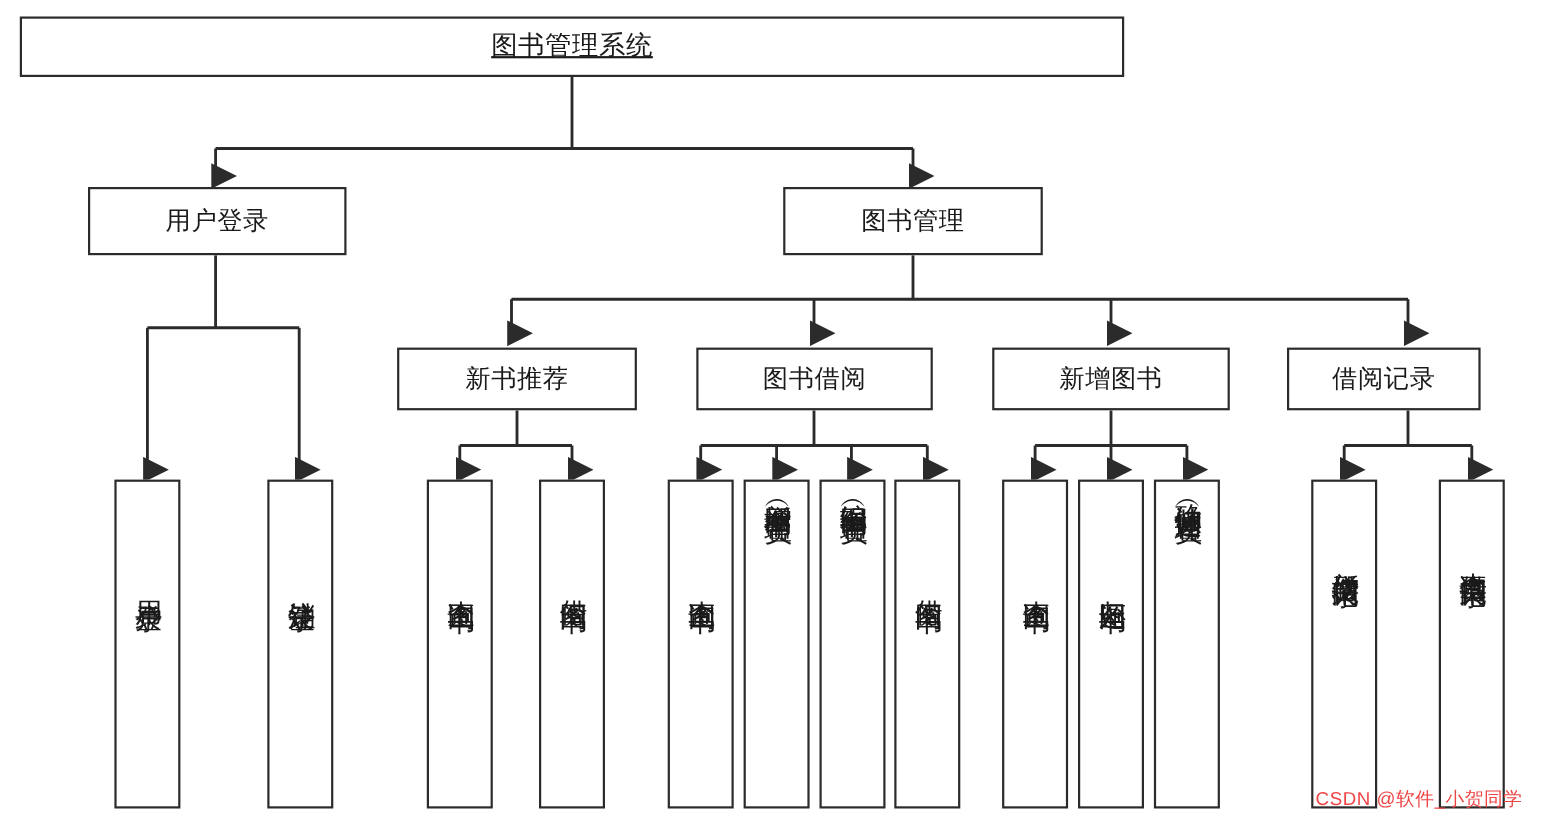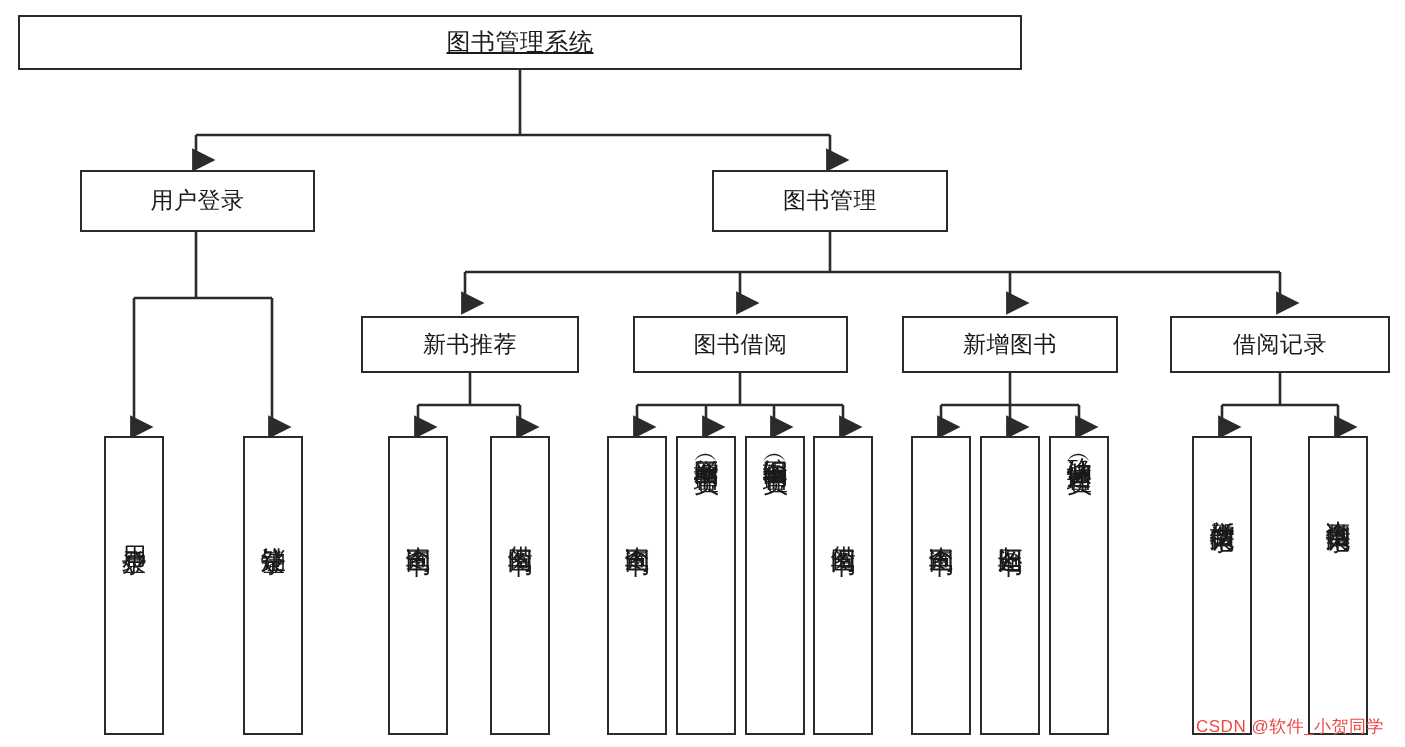--- a/index.html
+++ b/index.html
@@ -140,21 +140,21 @@
 
   <div class="node horiz" style="left:633px; top:316px; width:215px; height:57px;">
     <span class="label">图书借阅</span>
   </div>
   <div class="node horiz" style="left:361px; top:316px; width:218px; height:57px;">
     <span class="label">新书推荐</span>
   </div>
   <div class="node horiz" style="left:902px; top:316px; width:216px; height:57px;">
     <span class="label">新增图书</span>
   </div>
-  <div class="node horiz" style="left:1170px; top:316px; width:220px; height:57px;">
+  <div class="node horiz" style="left:1170px; top:316px; width:176px; height:57px;">
     <span class="label">借阅记录</span>
   </div>
 
   <div class="node vert pad-top-xl" style="left:104px; top:436px; width:60px; height:299px;">
     <span class="label">用户登录</span>
   </div>
   <div class="node vert pad-top-xl" style="left:243px; top:436px; width:60px; height:299px;">
     <span class="label">注销登录</span>
   </div>
 

